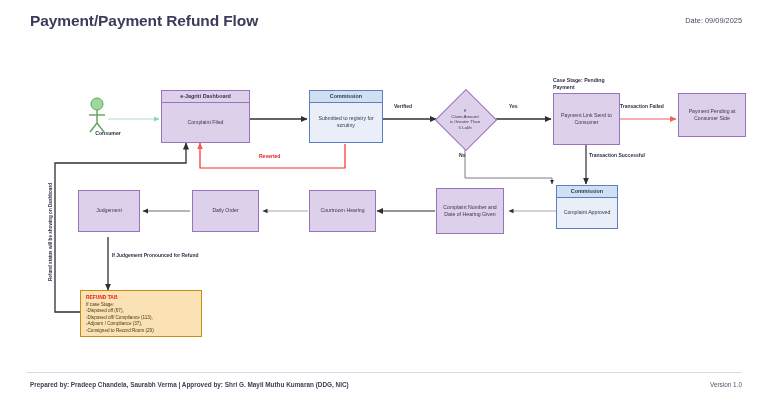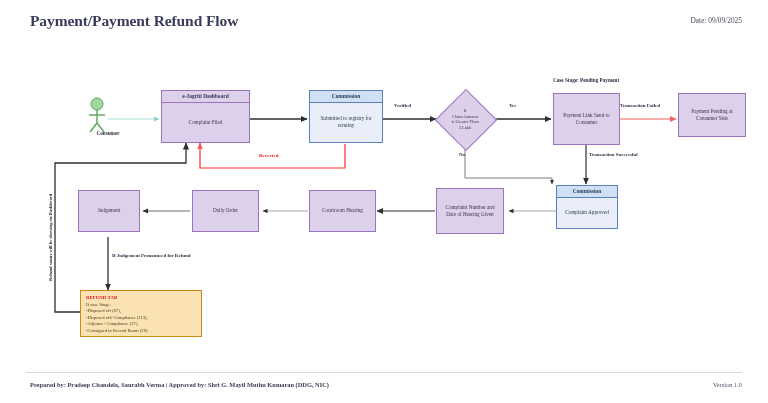--- a/index.html
+++ b/index.html
@@ -1,18 +1,18 @@
 <!DOCTYPE html>
 <html><head>
 <meta charset="utf-8">
 <style>
   html,body{margin:0;padding:0;background:#ffffff;}
   body{width:768px;height:403px;position:relative;overflow:hidden;
        font-family:"Liberation Sans","DejaVu Sans",sans-serif;color:#3d3d52;}
-  #canvas{position:absolute;inset:0;font-family:Liberation Serif, serif;}
+  #canvas{position:absolute;inset:0;}
   svg.wires{position:absolute;left:0;top:0;width:768px;height:403px;pointer-events:none;}
 
   .title{position:absolute;left:30px;top:12px;font-size:15.5px;font-weight:bold;
          color:#3b3b5c;letter-spacing:-0.1px;}
   .date{position:absolute;right:26px;top:16px;font-size:7.4px;color:#4a4a63;}
 
   .rule{position:absolute;left:26px;right:26px;height:1px;background:#d9d9e3;}
   .rule.top{top:372px;}
   .footer-left{position:absolute;left:30px;top:381px;font-size:6.4px;font-weight:bold;color:#3d3d52;}
   .footer-right{position:absolute;right:26px;top:381px;font-size:6.4px;color:#55556b;}

